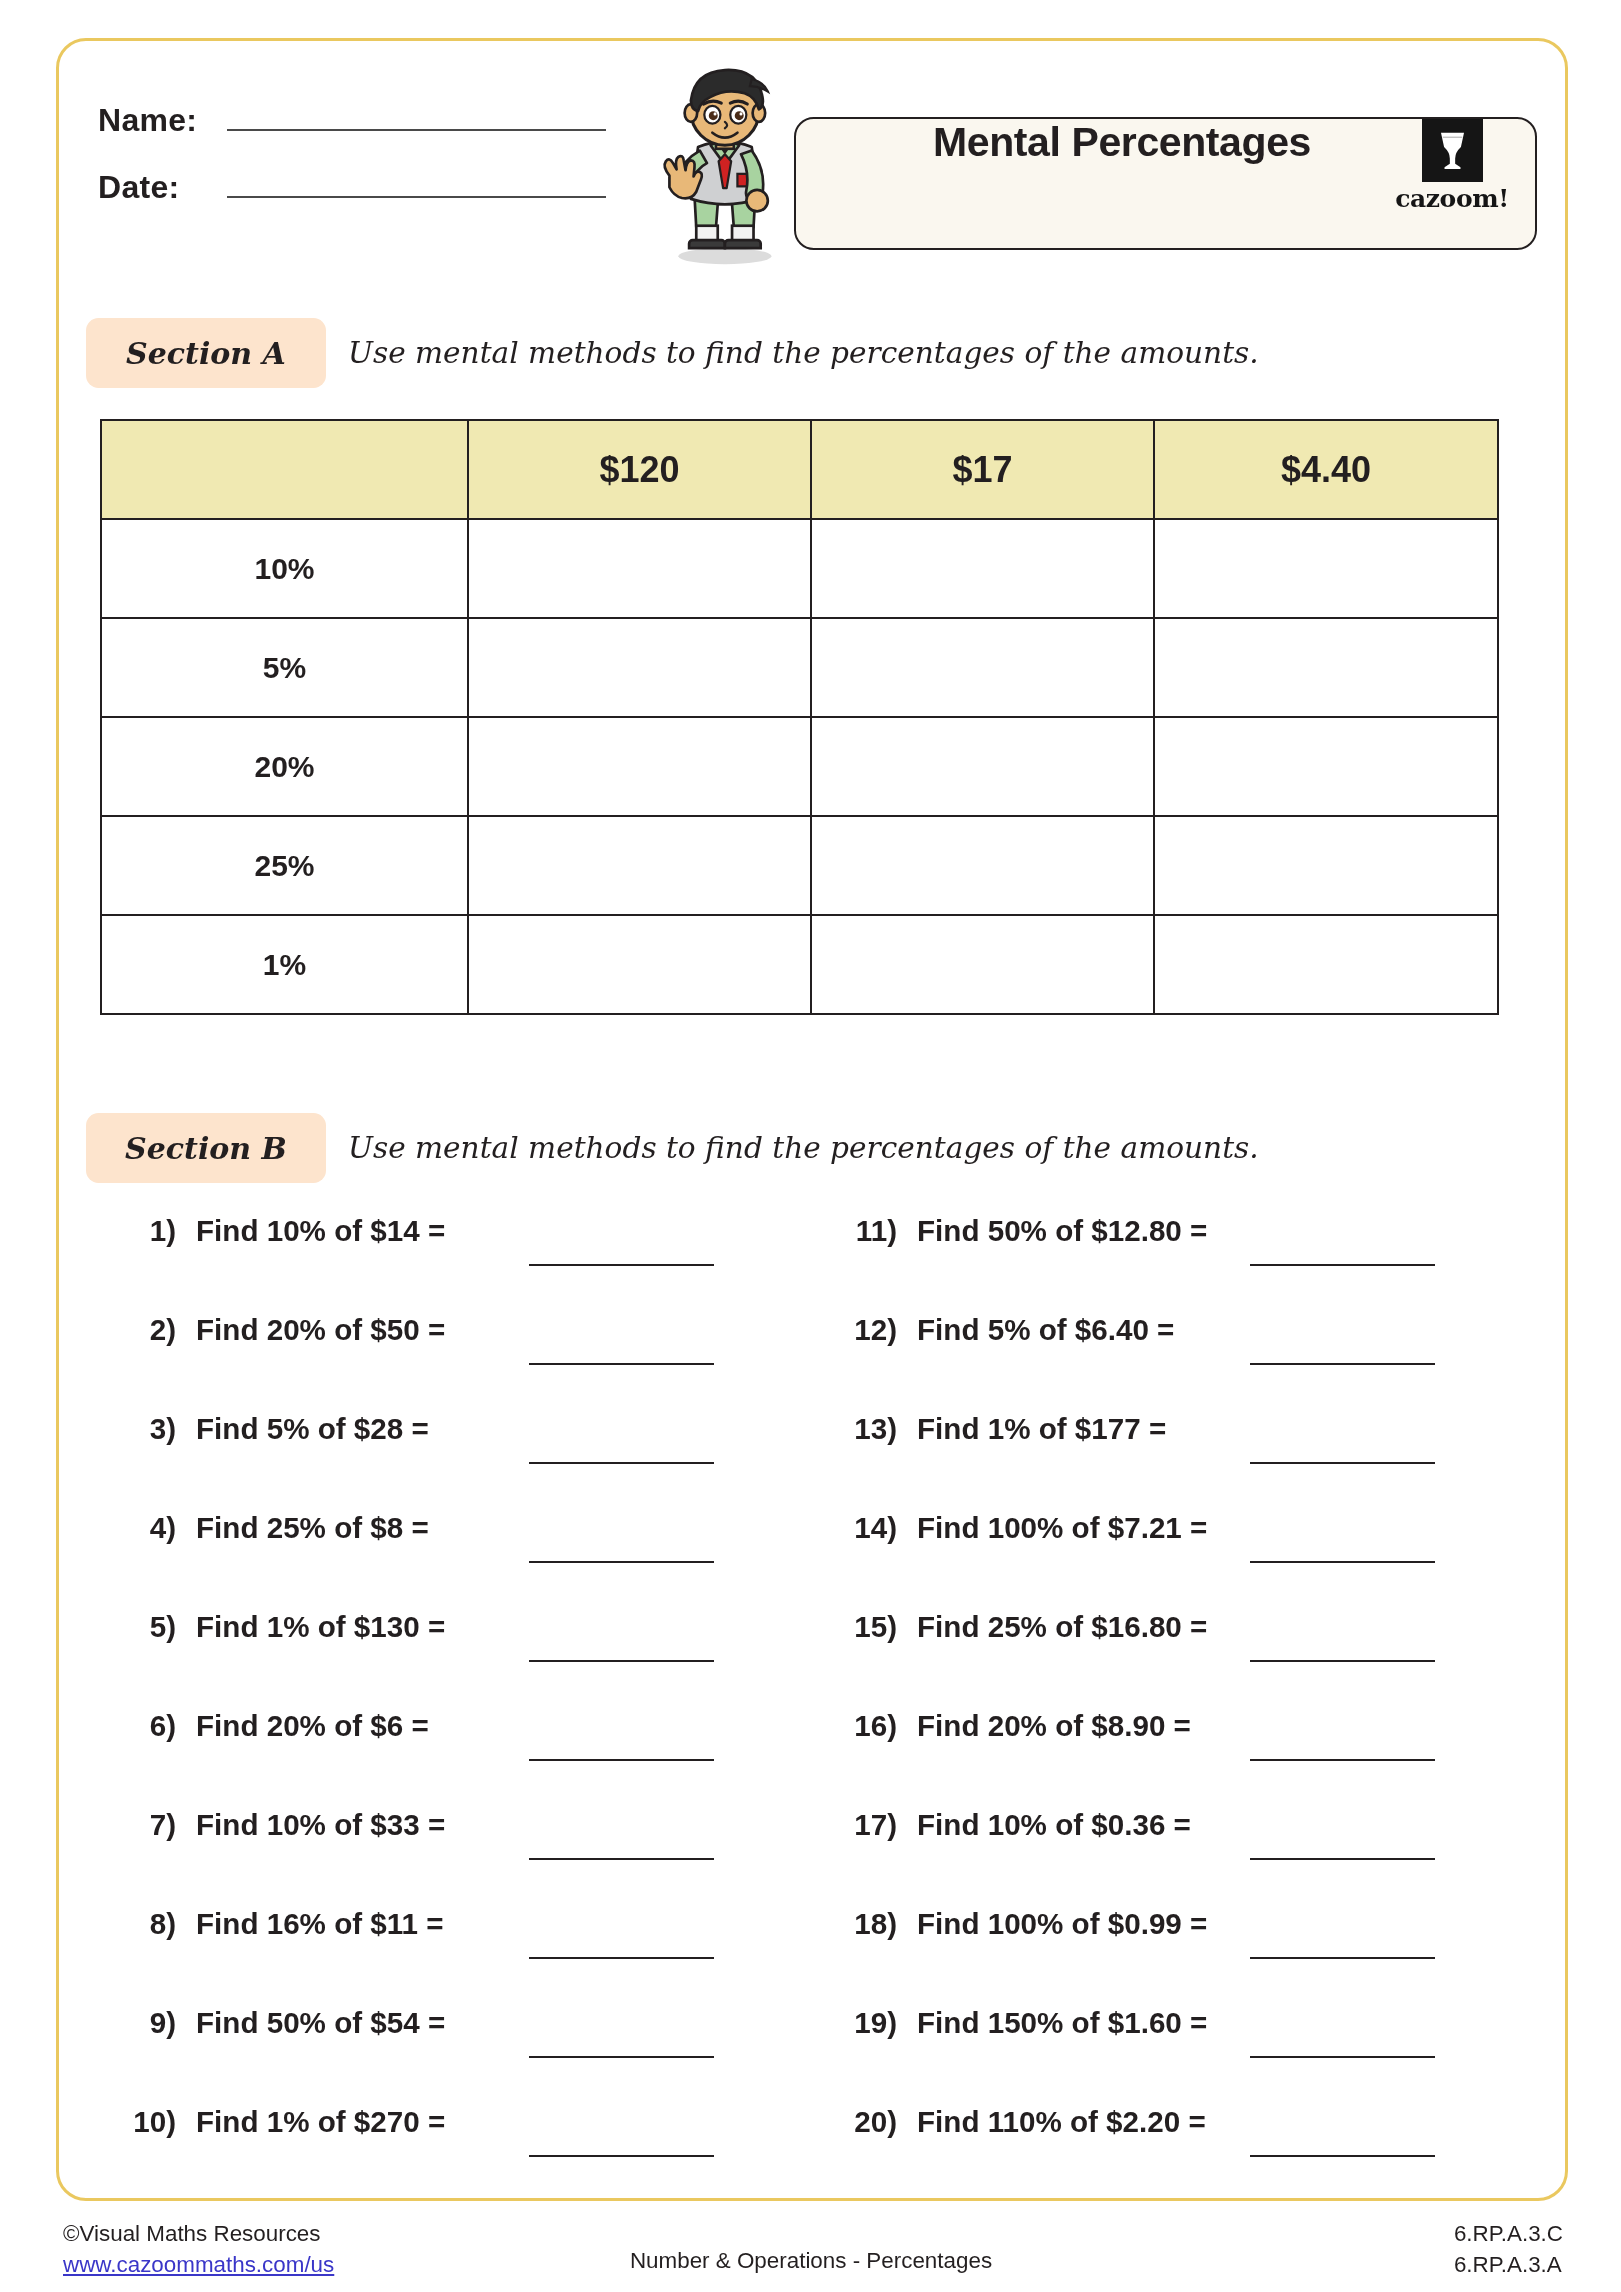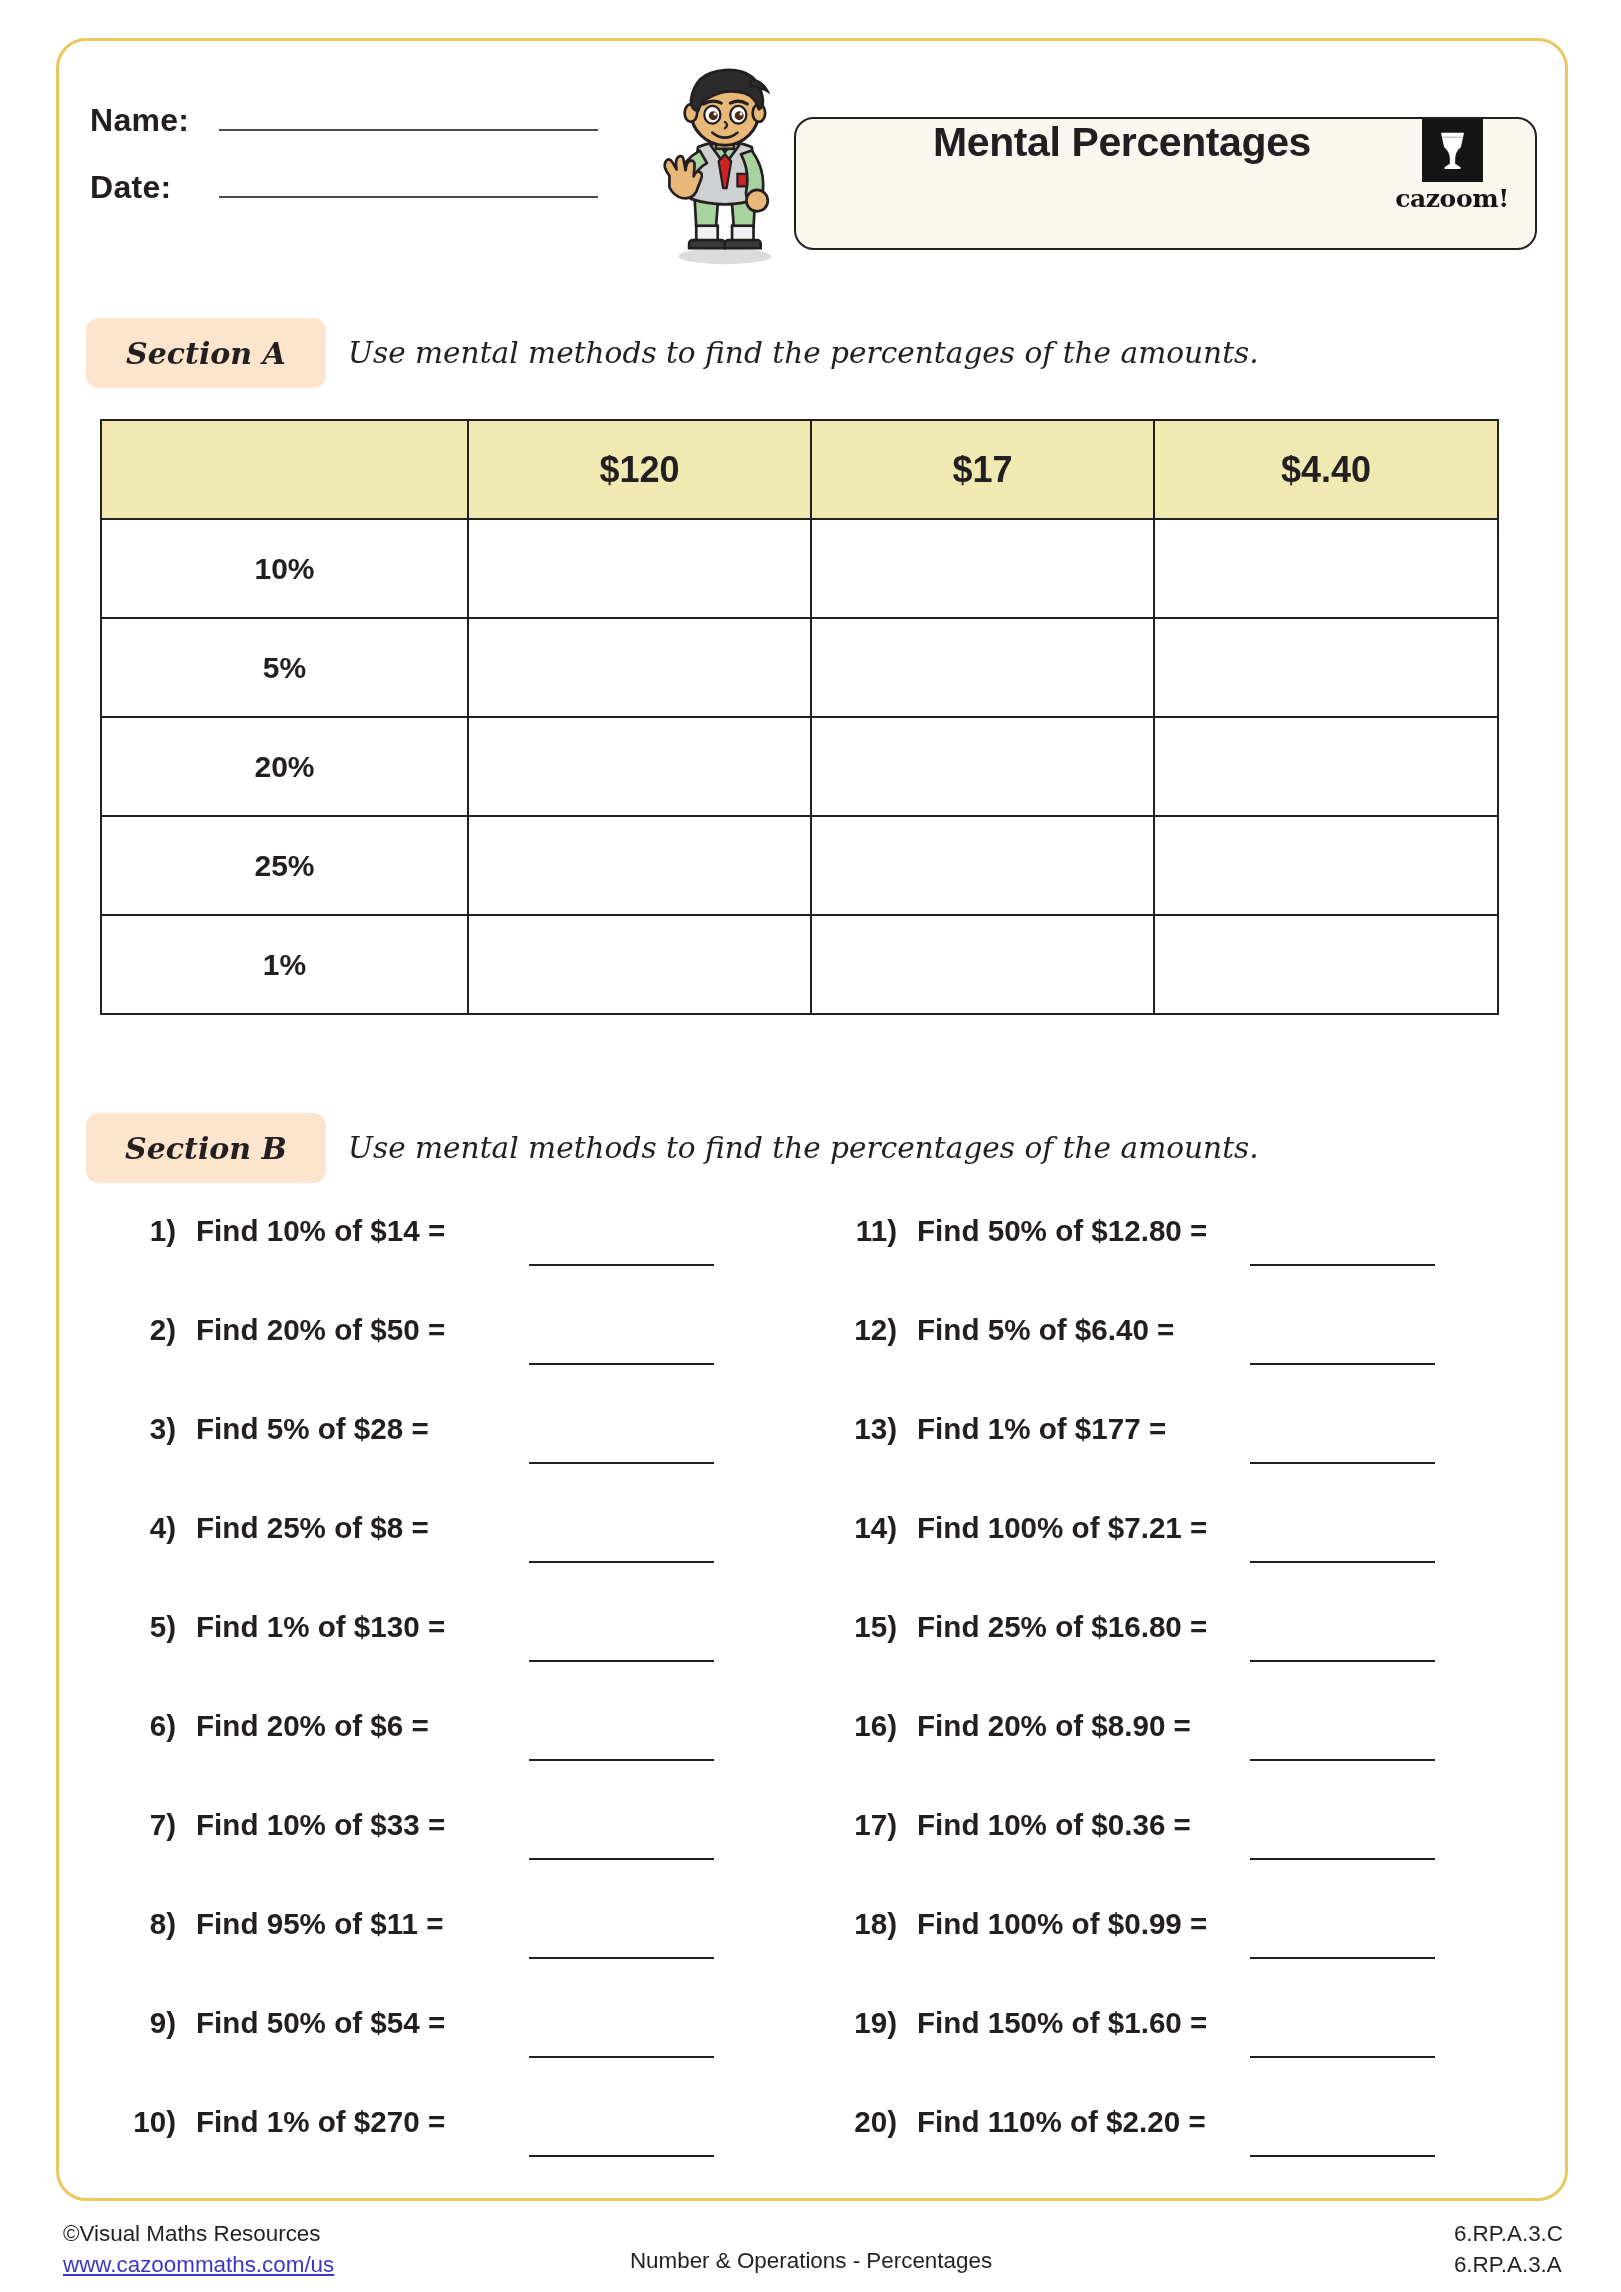--- a/index.html
+++ b/index.html
@@ -38,21 +38,21 @@
   
   .header {
     position: absolute;
     left: 86px;
     top: 70px;
     width: 1451px;
     height: 206px;
   }
   .namedate {
     position: absolute;
-    left: 4px;
+    left: 12px;
     top: 25px;
     width: 519px;
   }
   .nd-row {
     display: flex;
     align-items: baseline;
     margin-bottom: 23px;
   }
   .nd-label {
     font-size: 32px;
@@ -476,21 +476,21 @@
         <span class="q-text">Find 20% of $6 =</span>
         <span class="q-answer-line"></span>
       </div>
       <div class="q-item">
         <span class="q-num">7)</span>
         <span class="q-text">Find 10% of $33 =</span>
         <span class="q-answer-line"></span>
       </div>
       <div class="q-item">
         <span class="q-num">8)</span>
-        <span class="q-text">Find 95% of $11 =</span>
+        <span class="q-text">Find 16% of $11 =</span>
         <span class="q-answer-line"></span>
       </div>
       <div class="q-item">
         <span class="q-num">9)</span>
         <span class="q-text">Find 50% of $54 =</span>
         <span class="q-answer-line"></span>
       </div>
       <div class="q-item">
         <span class="q-num">10)</span>
         <span class="q-text">Find 1% of $270 =</span>

